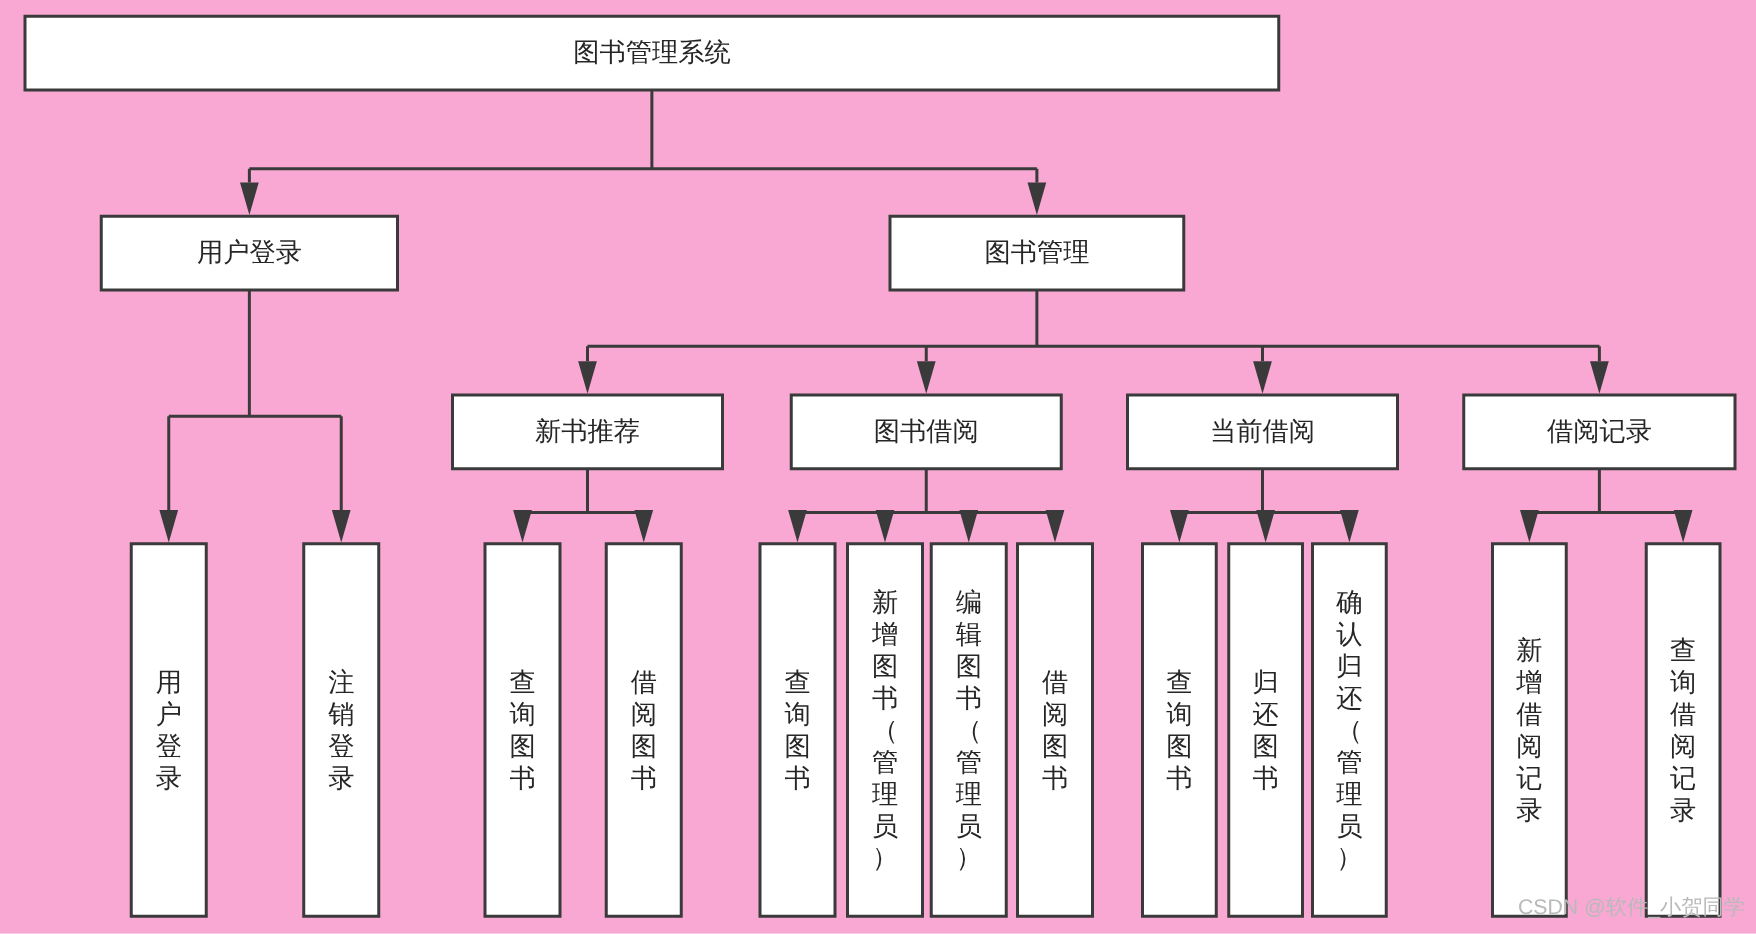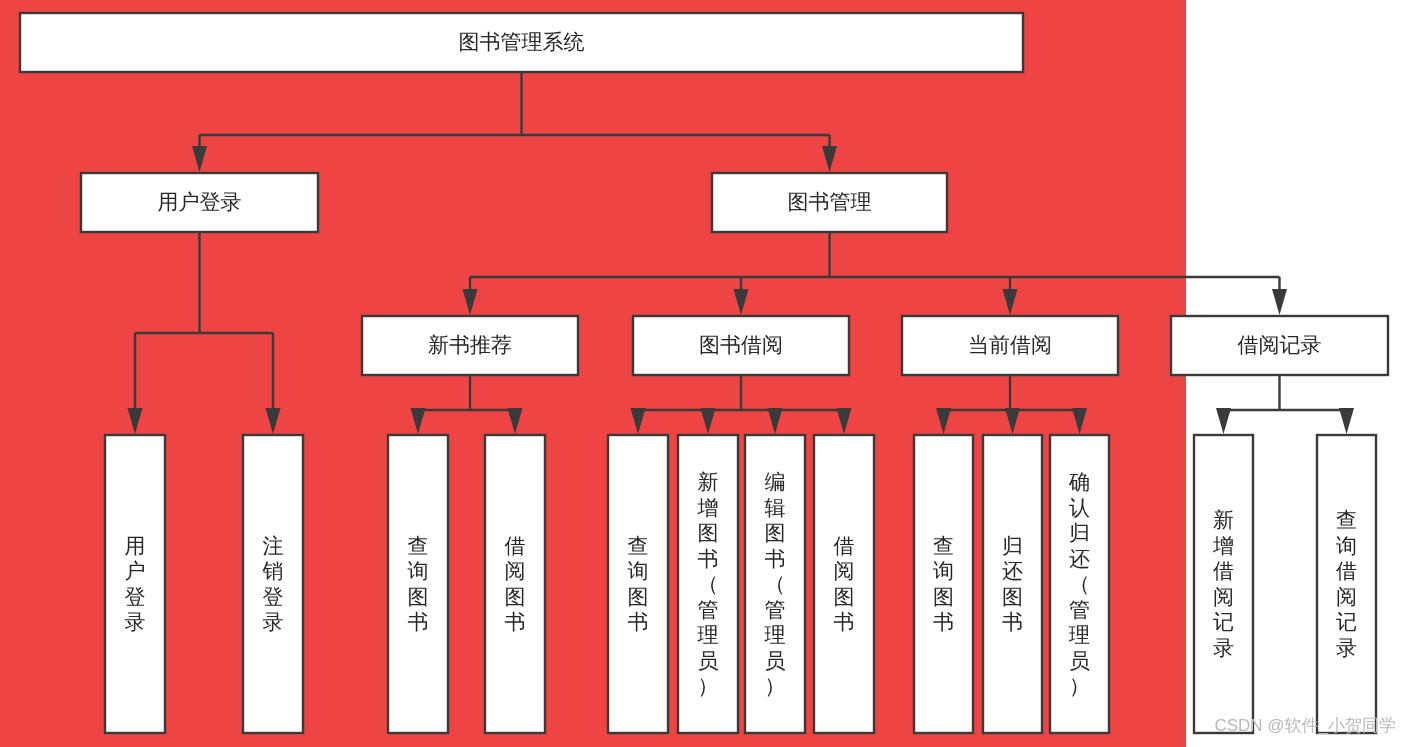--- a/index.html
+++ b/index.html
@@ -9,23 +9,23 @@
     background: #ffffff;
   }
   body {
     width: 1405px;
     height: 747px;
     font-family: "Liberation Sans", "DejaVu Sans", sans-serif;
     overflow: hidden;
   }
   #diagram-root {
     position: relative;
-    width: 1186px;
+    width: 1405px;
     height: 747px;
-    background: #ef4444;
+    background: #f9a8d4;
   }
   svg.diagram-canvas {
     display: block;
     width: 1405px;
     height: 747px;
   }
   .node-box {
     fill: #ffffff;
     stroke: #3a3a3a;
     stroke-width: 2.4;

